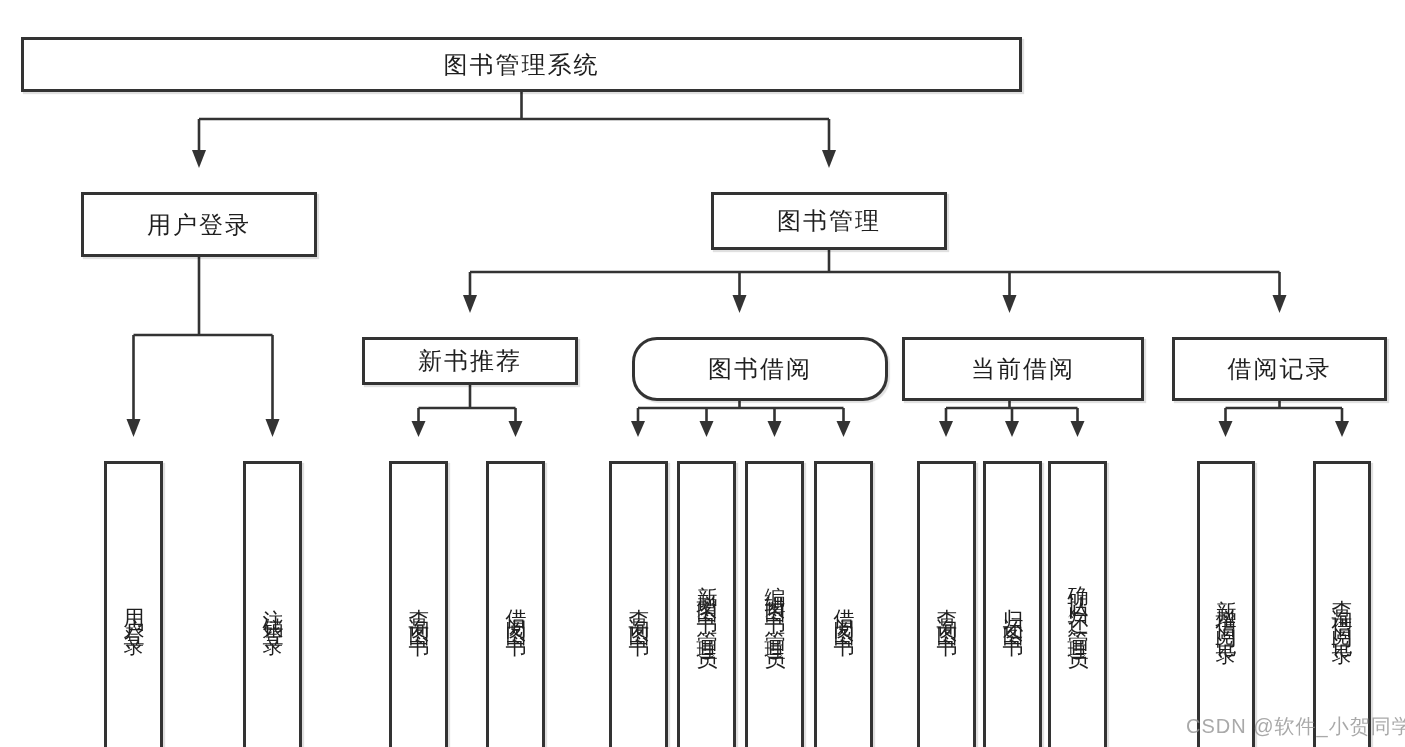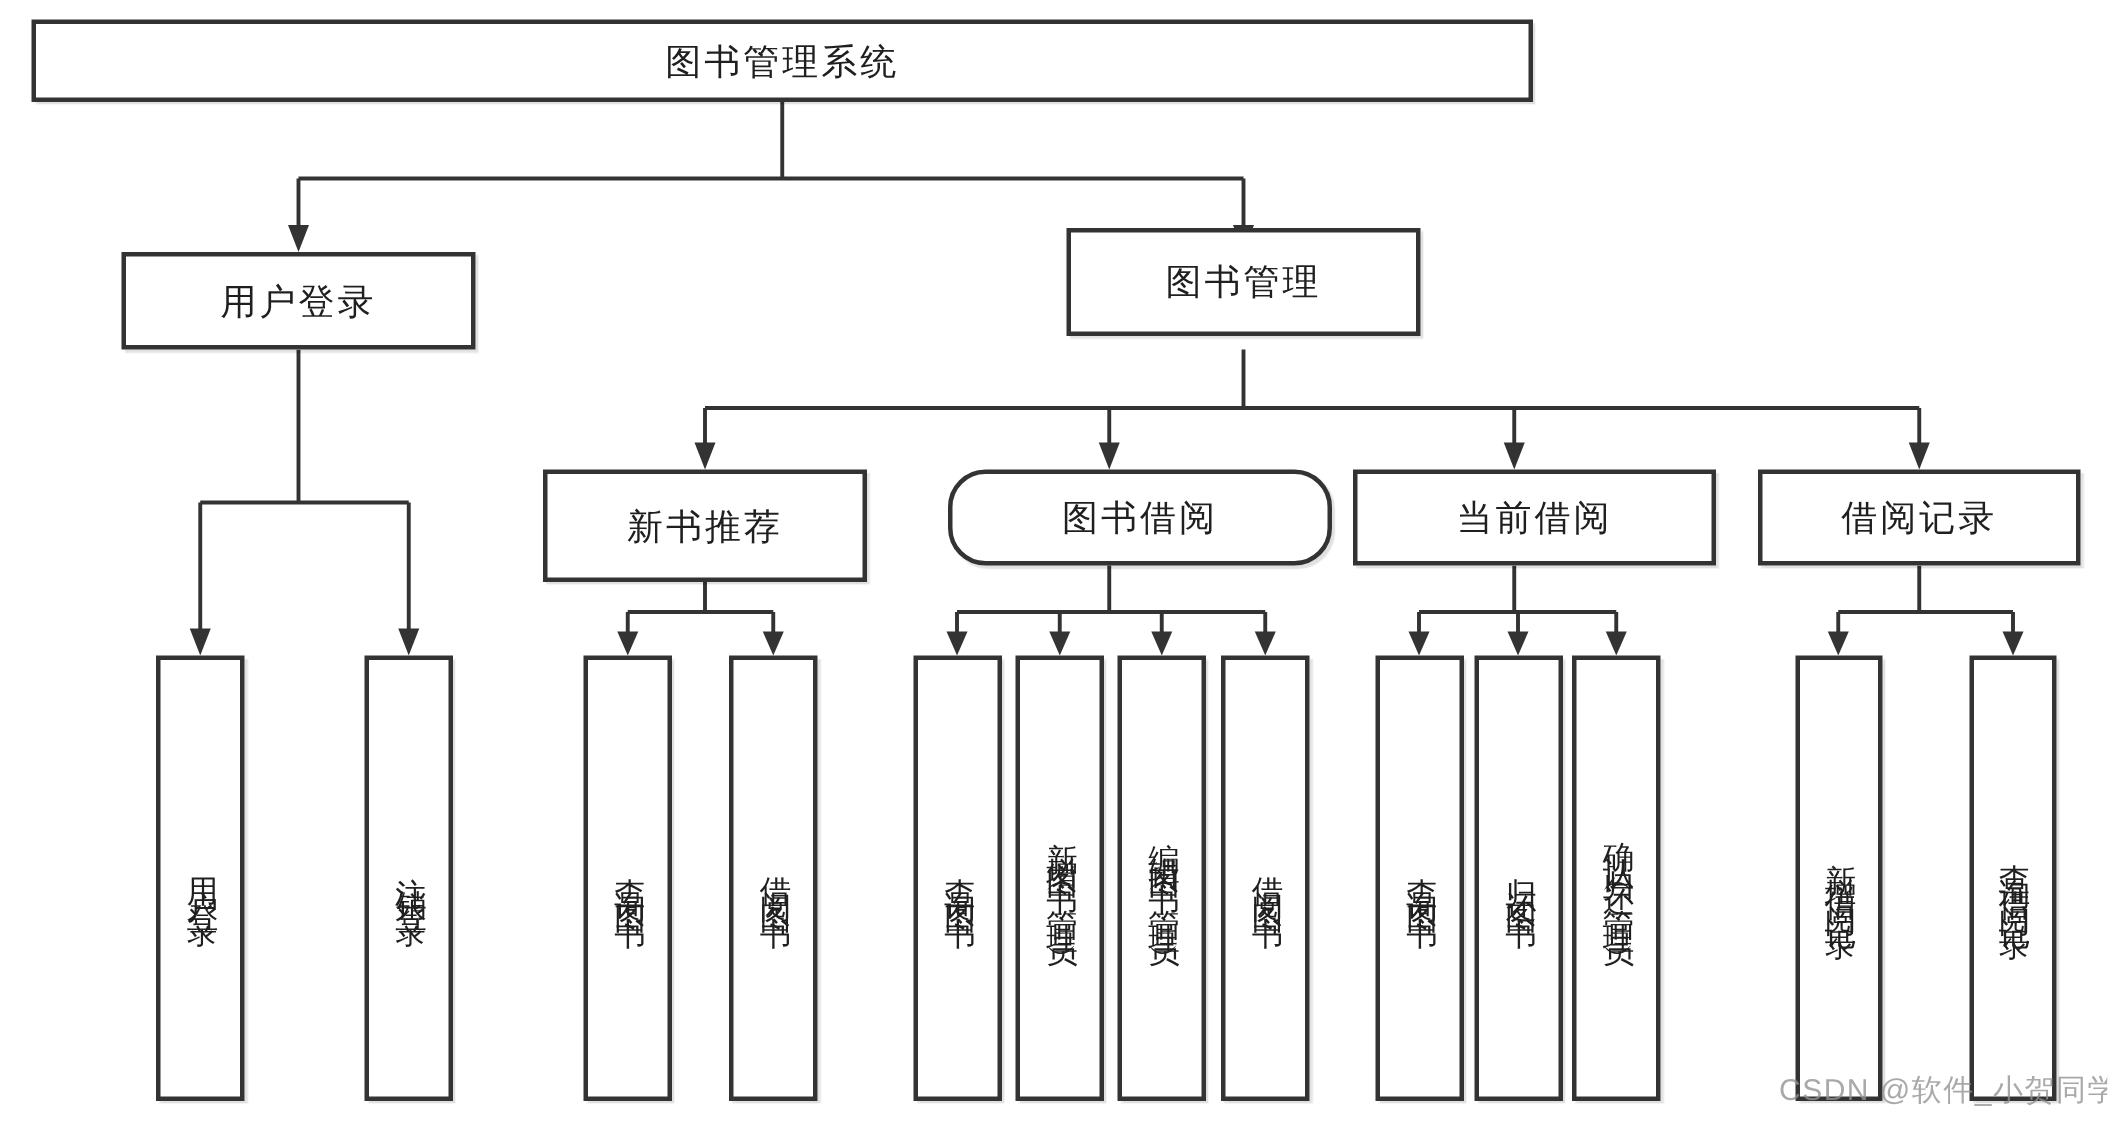--- a/index.html
+++ b/index.html
@@ -25,20 +25,21 @@
   svg.connectors polygon {
     fill: #333333;
     stroke: none;
   }
   .node {
     position: absolute;
     background: #ffffff;
     border: 3px solid #333333;
     box-sizing: border-box;
     box-shadow: 2px 2px 1px rgba(0,0,0,0.12);
+    margin-top: 24px;
   }
   .h-node {
     display: flex;
     align-items: center;
     justify-content: center;
     font-size: 24px;
     letter-spacing: 2px;
     white-space: nowrap;
   }
   .v-node {
@@ -104,23 +105,23 @@
     <g>
       <path d="M1279.5 377 V408 M1225.5 408 H1342 M1225.5 408 V422 M1342 408 V422"></path>
       <polygon points="1218.5,421 1232.5,421 1225.5,437"></polygon>
       <polygon points="1335,421 1349,421 1342,437"></polygon>
     </g>
   </svg>
 
   <div class="node h-node" style="left:21px; top:13px; width:1001px; height:55px;">图书管理系统</div>
 
   <div class="node h-node" style="left:81px; top:168px; width:236px; height:65px;">用户登录</div>
-  <div class="node h-node" style="left:711px; top:152px; width:236px; height:72px;">图书管理</div>
+  <div class="node h-node" style="left:711px; top:168px; width:236px; height:58px;">图书管理</div>
 
-  <div class="node h-node" style="left:362px; top:313px; width:216px; height:75px;">新书推荐</div>
+  <div class="node h-node" style="left:362px; top:313px; width:216px; height:48px;">新书推荐</div>
   <div class="node h-node" style="left:632px; top:313px; width:256px; height:64px;border-radius:25px;">图书借阅</div>
   <div class="node h-node" style="left:902px; top:313px; width:242px; height:64px;">当前借阅</div>
   <div class="node h-node" style="left:1172px; top:313px; width:215px; height:64px;">借阅记录</div>
 
   <div class="node v-node" style="left:104px; top:437px; width:59px; height:297px;">用户登录</div>
   <div class="node v-node" style="left:243px; top:437px; width:59px; height:297px;">注销登录</div>
 
   <div class="node v-node" style="left:389px; top:437px; width:59px; height:297px;">查询图书</div>
   <div class="node v-node" style="left:486px; top:437px; width:59px; height:297px;">借阅图书</div>
 

